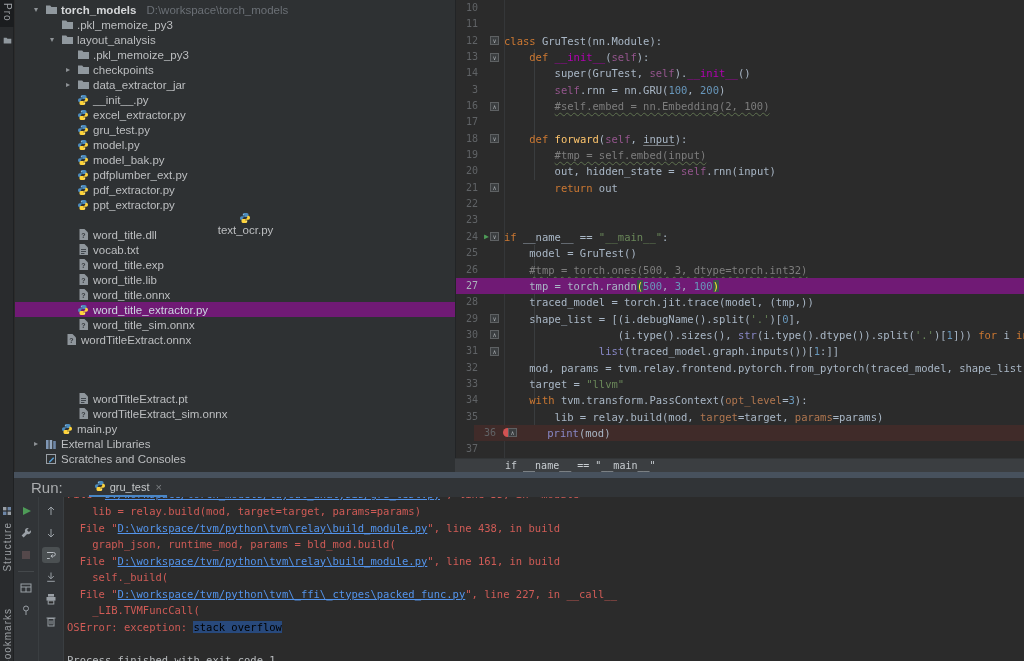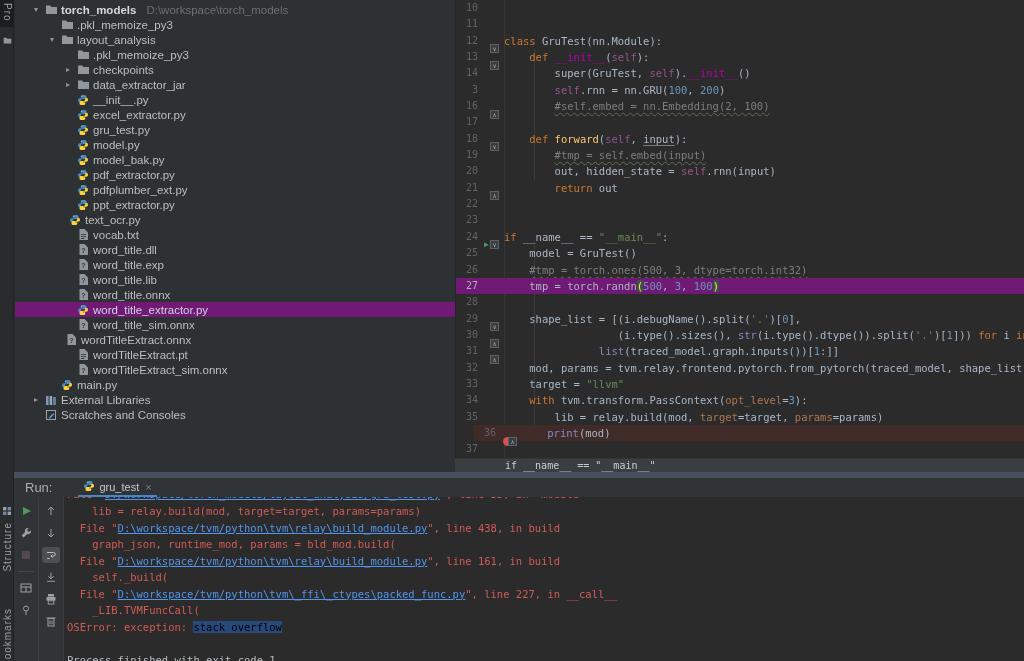--- a/index.html
+++ b/index.html
@@ -27,21 +27,21 @@
   .t-ico  { width:16px; flex:none; text-align:center; line-height:10px; }
   .t-ico svg { vertical-align:middle; }
   .t-label { margin-left:2px; }
   .t-label.bold { font-weight:bold; color:#d5d7d9; }
   .t-path { margin-left:10px; color:#6b7076; }
 
   
   .editor { position:absolute; left:455px; top:0; width:569px; height:458px;
             background:#2b2b2b; border-left:1px solid #222426; overflow:hidden; }
   .eline { display:flex; height:16.35px; line-height:16.35px;
-           font-family:"DejaVu Sans Mono",monospace; font-size:10.5px; position:relative;align-items:center; }
+           font-family:"DejaVu Sans Mono",monospace; font-size:10.5px; position:relative; }
   .eline.cur { background:#701a75; }
   .eline.bp  { background:#402b29;margin-left:18px; }
   .gut { width:26px; flex:none; text-align:right; padding-right:4px; color:#606366; font-size:10px; }
   .eline.cur .gut { color:#a9b2ba; }
   .gmark { width:18px; flex:none; position:relative; }
   .code { white-space:pre; color:#a9b7c6; padding-left:4px; }
   .gutline { position:absolute; left:48px; top:0; width:1px; height:458px; background:#353739; }
   .iguide { position:absolute; width:1px; background:#3a3d3f; }
   .foldbox { position:absolute; right:1px; top:3.5px; width:9px; height:9px; background:#3b3e40;
              border:1px solid #5e6163; color:#a7abae; font-size:6px; line-height:7px; text-align:center; }
@@ -64,21 +64,21 @@
   .context-bar { position:absolute; left:455px; top:458px; width:569px; height:14px;
                  background:#3b3e41; border-top:1px solid #323537; color:#c8cdd1;
                  font-family:"DejaVu Sans Mono",monospace; font-size:10px; line-height:13px;
                  padding-left:50px; }
   .divider { position:absolute; left:0; top:472px; width:1024px; height:6px; background:#47515d; }
 
   
   .run-panel { position:absolute; left:0; top:478px; width:1024px; height:183px; }
   .run-header { position:absolute; left:14px; top:0; right:0; height:19px; background:#313437;
                 display:flex; align-items:center; }
-  .run-label { color:#aaacae; font-size:13px; margin-left:11px; }
+  .run-label { color:#aaacae; font-size:15px; margin-left:17px; }
   .run-tab { margin-left:26px; height:19px; display:flex; align-items:center; gap:4px;
              padding:0 5px; border-bottom:2px solid #4a86c5; color:#c5c8ca; font-size:11px;text-align:right; }
   .tab-x { color:#7d8184; font-size:11px; margin-left:2px; }
   .run-body { position:absolute; left:14px; top:19px; right:0; bottom:0; display:flex; }
   .rtb { width:25px; flex:none; background:#313437; border-right:1px solid #3a3e41;
          display:flex; flex-direction:column; align-items:center; padding-top:6px; gap:6px; }
   .tbtn { width:18px; height:16px; display:flex; align-items:center; justify-content:center;
           color:#9aa0a6; font-size:11px; }
   .tbtn.selected { background:#4b5052; border-radius:3px; }
   .tsep { width:16px; height:1px; background:#44484b; margin:2px 0; }
@@ -218,121 +218,121 @@
           <span class="t-label">model_bak.py</span>
         </div>
         <div class="trow" style="padding-left: 46px;">
           <span class="t-chev"></span>
           <span class="t-ico"><svg width="12" height="12" viewBox="0 0 48 48">
               <path d="M24 4c-5 0-9 2-9 6v5h9v2H11c-4 0-7 3-7 8s3 8 7 8h4v-6c0-4 3-7 7-7h10c3.3 0 6-2.7 6-6v-4c0-4-4-6-9-6z" fill="#4b8bbe"></path>
               <circle cx="19" cy="9" r="1.8" fill="#fff"></circle>
               <path d="M24 44c5 0 9-2 9-6v-5h-9v-2h13c4 0 7-3 7-8s-3-8-7-8h-4v6c0 4-3 7-7 7H16c-3.3 0-6 2.7-6 6v4c0 4 4 6 9 6z" fill="#ffd43b"></path>
               <circle cx="29" cy="39" r="1.8" fill="#fff"></circle>
             </svg></span>
+          <span class="t-label">pdfplumber_ext.py</span>
+        </div>
+        <div class="trow" style="padding-left: 46px;">
+          <span class="t-chev"></span>
+          <span class="t-ico"><svg width="12" height="12" viewBox="0 0 48 48">
+              <path d="M24 4c-5 0-9 2-9 6v5h9v2H11c-4 0-7 3-7 8s3 8 7 8h4v-6c0-4 3-7 7-7h10c3.3 0 6-2.7 6-6v-4c0-4-4-6-9-6z" fill="#4b8bbe"></path>
+              <circle cx="19" cy="9" r="1.8" fill="#fff"></circle>
+              <path d="M24 44c5 0 9-2 9-6v-5h-9v-2h13c4 0 7-3 7-8s-3-8-7-8h-4v6c0 4-3 7-7 7H16c-3.3 0-6 2.7-6 6v4c0 4 4 6 9 6z" fill="#ffd43b"></path>
+              <circle cx="29" cy="39" r="1.8" fill="#fff"></circle>
+            </svg></span>
           <span class="t-label">pdf_extractor.py</span>
         </div>
         <div class="trow" style="padding-left: 46px;">
           <span class="t-chev"></span>
           <span class="t-ico"><svg width="12" height="12" viewBox="0 0 48 48">
               <path d="M24 4c-5 0-9 2-9 6v5h9v2H11c-4 0-7 3-7 8s3 8 7 8h4v-6c0-4 3-7 7-7h10c3.3 0 6-2.7 6-6v-4c0-4-4-6-9-6z" fill="#4b8bbe"></path>
               <circle cx="19" cy="9" r="1.8" fill="#fff"></circle>
               <path d="M24 44c5 0 9-2 9-6v-5h-9v-2h13c4 0 7-3 7-8s-3-8-7-8h-4v6c0 4-3 7-7 7H16c-3.3 0-6 2.7-6 6v4c0 4 4 6 9 6z" fill="#ffd43b"></path>
               <circle cx="29" cy="39" r="1.8" fill="#fff"></circle>
             </svg></span>
-          <span class="t-label">pdfplumber_ext.py</span>
-        </div>
-        <div class="trow" style="padding-left: 46px;">
-          <span class="t-chev"></span>
-          <span class="t-ico"><svg width="12" height="12" viewBox="0 0 48 48">
-              <path d="M24 4c-5 0-9 2-9 6v5h9v2H11c-4 0-7 3-7 8s3 8 7 8h4v-6c0-4 3-7 7-7h10c3.3 0 6-2.7 6-6v-4c0-4-4-6-9-6z" fill="#4b8bbe"></path>
-              <circle cx="19" cy="9" r="1.8" fill="#fff"></circle>
-              <path d="M24 44c5 0 9-2 9-6v-5h-9v-2h13c4 0 7-3 7-8s-3-8-7-8h-4v6c0 4-3 7-7 7H16c-3.3 0-6 2.7-6 6v4c0 4 4 6 9 6z" fill="#ffd43b"></path>
-              <circle cx="29" cy="39" r="1.8" fill="#fff"></circle>
-            </svg></span>
           <span class="t-label">ppt_extractor.py</span>
         </div>
-        <div class="trow" style="padding-left: 38px;">
+        <div class="trow" style="padding-left: 19px; flex-direction: column;">
           <span class="t-chev"></span>
           <span class="t-ico"><svg width="12" height="12" viewBox="0 0 48 48">
               <path d="M24 4c-5 0-9 2-9 6v5h9v2H11c-4 0-7 3-7 8s3 8 7 8h4v-6c0-4 3-7 7-7h10c3.3 0 6-2.7 6-6v-4c0-4-4-6-9-6z" fill="#4b8bbe"></path>
               <circle cx="19" cy="9" r="1.8" fill="#fff"></circle>
               <path d="M24 44c5 0 9-2 9-6v-5h-9v-2h13c4 0 7-3 7-8s-3-8-7-8h-4v6c0 4-3 7-7 7H16c-3.3 0-6 2.7-6 6v4c0 4 4 6 9 6z" fill="#ffd43b"></path>
               <circle cx="29" cy="39" r="1.8" fill="#fff"></circle>
             </svg></span>
           <span class="t-label">text_ocr.py</span>
+        </div>
+        <div class="trow" style="padding-left: 46px;">
+          <span class="t-chev"></span>
+          <span class="t-ico"><svg width="11" height="13" viewBox="0 0 11 13">
+              <path d="M1.5 1h5L10 4.5V12H1.5z" fill="#8f969c"></path>
+              <text x="5.5" y="10" font-size="7" fill="#35393d" font-family="sans-serif" font-weight="bold" text-anchor="middle">?</text>
+            </svg></span>
+          <span class="t-label">word_title.dll</span>
         </div>
         <div class="trow" style="padding-left: 46px;">
           <span class="t-chev"></span>
           <span class="t-ico"><svg width="11" height="13" viewBox="0 0 11 13">
               <path d="M1.5 1h5L10 4.5V12H1.5z" fill="#8f969c"></path>
               <line x1="3" y1="6.5" x2="8" y2="6.5" stroke="#40464c"></line>
               <line x1="3" y1="8.5" x2="8" y2="8.5" stroke="#40464c"></line>
               <line x1="3" y1="10.5" x2="6.5" y2="10.5" stroke="#40464c"></line>
             </svg></span>
           <span class="t-label">vocab.txt</span>
         </div>
         <div class="trow" style="padding-left: 46px;">
           <span class="t-chev"></span>
           <span class="t-ico"><svg width="11" height="13" viewBox="0 0 11 13">
               <path d="M1.5 1h5L10 4.5V12H1.5z" fill="#8f969c"></path>
               <text x="5.5" y="10" font-size="7" fill="#35393d" font-family="sans-serif" font-weight="bold" text-anchor="middle">?</text>
             </svg></span>
-          <span class="t-label">word_title.dll</span>
+          <span class="t-label">word_title.exp</span>
         </div>
         <div class="trow" style="padding-left: 46px;">
           <span class="t-chev"></span>
           <span class="t-ico"><svg width="11" height="13" viewBox="0 0 11 13">
               <path d="M1.5 1h5L10 4.5V12H1.5z" fill="#8f969c"></path>
               <text x="5.5" y="10" font-size="7" fill="#35393d" font-family="sans-serif" font-weight="bold" text-anchor="middle">?</text>
             </svg></span>
-          <span class="t-label">word_title.exp</span>
+          <span class="t-label">word_title.lib</span>
         </div>
         <div class="trow" style="padding-left: 46px;">
           <span class="t-chev"></span>
           <span class="t-ico"><svg width="11" height="13" viewBox="0 0 11 13">
               <path d="M1.5 1h5L10 4.5V12H1.5z" fill="#8f969c"></path>
               <text x="5.5" y="10" font-size="7" fill="#35393d" font-family="sans-serif" font-weight="bold" text-anchor="middle">?</text>
             </svg></span>
-          <span class="t-label">word_title.lib</span>
+          <span class="t-label">word_title.onnx</span>
+        </div>
+        <div class="trow sel" style="padding-left: 46px;">
+          <span class="t-chev"></span>
+          <span class="t-ico"><svg width="12" height="12" viewBox="0 0 48 48">
+              <path d="M24 4c-5 0-9 2-9 6v5h9v2H11c-4 0-7 3-7 8s3 8 7 8h4v-6c0-4 3-7 7-7h10c3.3 0 6-2.7 6-6v-4c0-4-4-6-9-6z" fill="#4b8bbe"></path>
+              <circle cx="19" cy="9" r="1.8" fill="#fff"></circle>
+              <path d="M24 44c5 0 9-2 9-6v-5h-9v-2h13c4 0 7-3 7-8s-3-8-7-8h-4v6c0 4-3 7-7 7H16c-3.3 0-6 2.7-6 6v4c0 4 4 6 9 6z" fill="#ffd43b"></path>
+              <circle cx="29" cy="39" r="1.8" fill="#fff"></circle>
+            </svg></span>
+          <span class="t-label">word_title_extractor.py</span>
         </div>
         <div class="trow" style="padding-left: 46px;">
           <span class="t-chev"></span>
           <span class="t-ico"><svg width="11" height="13" viewBox="0 0 11 13">
               <path d="M1.5 1h5L10 4.5V12H1.5z" fill="#8f969c"></path>
               <text x="5.5" y="10" font-size="7" fill="#35393d" font-family="sans-serif" font-weight="bold" text-anchor="middle">?</text>
             </svg></span>
-          <span class="t-label">word_title.onnx</span>
-        </div>
-        <div class="trow sel" style="padding-left: 46px;">
-          <span class="t-chev"></span>
-          <span class="t-ico"><svg width="12" height="12" viewBox="0 0 48 48">
-              <path d="M24 4c-5 0-9 2-9 6v5h9v2H11c-4 0-7 3-7 8s3 8 7 8h4v-6c0-4 3-7 7-7h10c3.3 0 6-2.7 6-6v-4c0-4-4-6-9-6z" fill="#4b8bbe"></path>
-              <circle cx="19" cy="9" r="1.8" fill="#fff"></circle>
-              <path d="M24 44c5 0 9-2 9-6v-5h-9v-2h13c4 0 7-3 7-8s-3-8-7-8h-4v6c0 4-3 7-7 7H16c-3.3 0-6 2.7-6 6v4c0 4 4 6 9 6z" fill="#ffd43b"></path>
-              <circle cx="29" cy="39" r="1.8" fill="#fff"></circle>
-            </svg></span>
-          <span class="t-label">word_title_extractor.py</span>
-        </div>
-        <div class="trow" style="padding-left: 46px;">
+          <span class="t-label">word_title_sim.onnx</span>
+        </div>
+        <div class="trow" style="padding-left: 34px;">
           <span class="t-chev"></span>
           <span class="t-ico"><svg width="11" height="13" viewBox="0 0 11 13">
               <path d="M1.5 1h5L10 4.5V12H1.5z" fill="#8f969c"></path>
               <text x="5.5" y="10" font-size="7" fill="#35393d" font-family="sans-serif" font-weight="bold" text-anchor="middle">?</text>
             </svg></span>
-          <span class="t-label">word_title_sim.onnx</span>
-        </div>
-        <div class="trow" style="padding-left: 34px;">
-          <span class="t-chev"></span>
-          <span class="t-ico"><svg width="11" height="13" viewBox="0 0 11 13">
-              <path d="M1.5 1h5L10 4.5V12H1.5z" fill="#8f969c"></path>
-              <text x="5.5" y="10" font-size="7" fill="#35393d" font-family="sans-serif" font-weight="bold" text-anchor="middle">?</text>
-            </svg></span>
           <span class="t-label">wordTitleExtract.onnx</span>
         </div>
-        <div class="trow" style="padding-left: 46px;">
+        <div class="trow" style="padding-left: 46px; margin-top: 44px;">
           <span class="t-chev"></span>
           <span class="t-ico"><svg width="11" height="13" viewBox="0 0 11 13">
               <path d="M1.5 1h5L10 4.5V12H1.5z" fill="#8f969c"></path>
               <line x1="3" y1="6.5" x2="8" y2="6.5" stroke="#40464c"></line>
               <line x1="3" y1="8.5" x2="8" y2="8.5" stroke="#40464c"></line>
               <line x1="3" y1="10.5" x2="6.5" y2="10.5" stroke="#40464c"></line>
             </svg></span>
           <span class="t-label">wordTitleExtract.pt</span>
         </div>
         <div class="trow" style="padding-left: 46px;">
@@ -477,20 +477,21 @@
           <div class="code"><span class="tok-pl">    </span><span class="tok-com">#tmp = torch.ones(500, 3, dtype=torch.int32)</span></div>
         </div>
         <div class="eline cur">
           <div class="gut">27</div>
           <div class="gmark"></div>
           <div class="code"><span class="tok-pl">    tmp = torch.randn</span><span class="tok-brc">(</span><span class="tok-num">500</span><span class="tok-pl">, </span><span class="tok-num">3</span><span class="tok-pl">, </span><span class="tok-num">100</span><span class="tok-brc">)</span></div>
         </div>
         <div class="eline">
           <div class="gut">28</div>
           <div class="gmark"></div>
+          <div class="code"><span class="tok-pl">    traced_model = torch.jit.trace(model, (tmp,))</span></div>
         </div>
         <div class="eline">
           <div class="gut">29</div>
           <div class="gmark">
             <span class="foldbox">∨</span>
           </div>
           <div class="code"><span class="tok-pl">    shape_list = [(i.debugName().split(</span><span class="tok-str">'.'</span><span class="tok-pl">)[</span><span class="tok-num">0</span><span class="tok-pl">],</span></div>
         </div>
         <div class="eline">
           <div class="gut">30</div>

